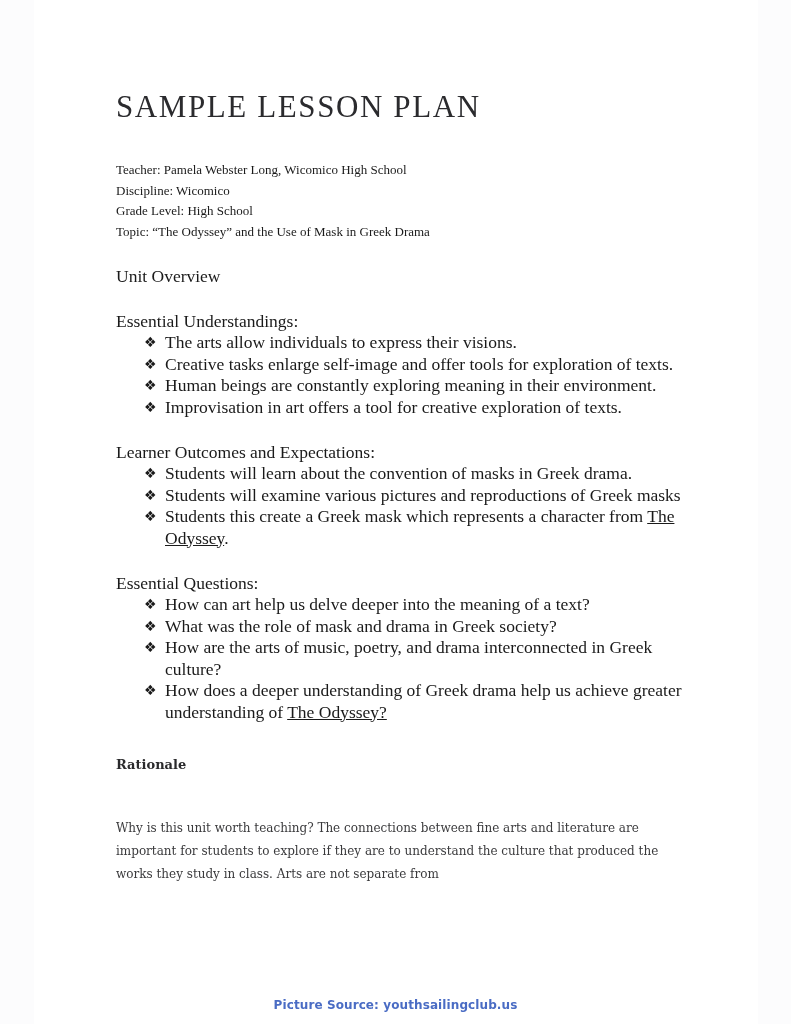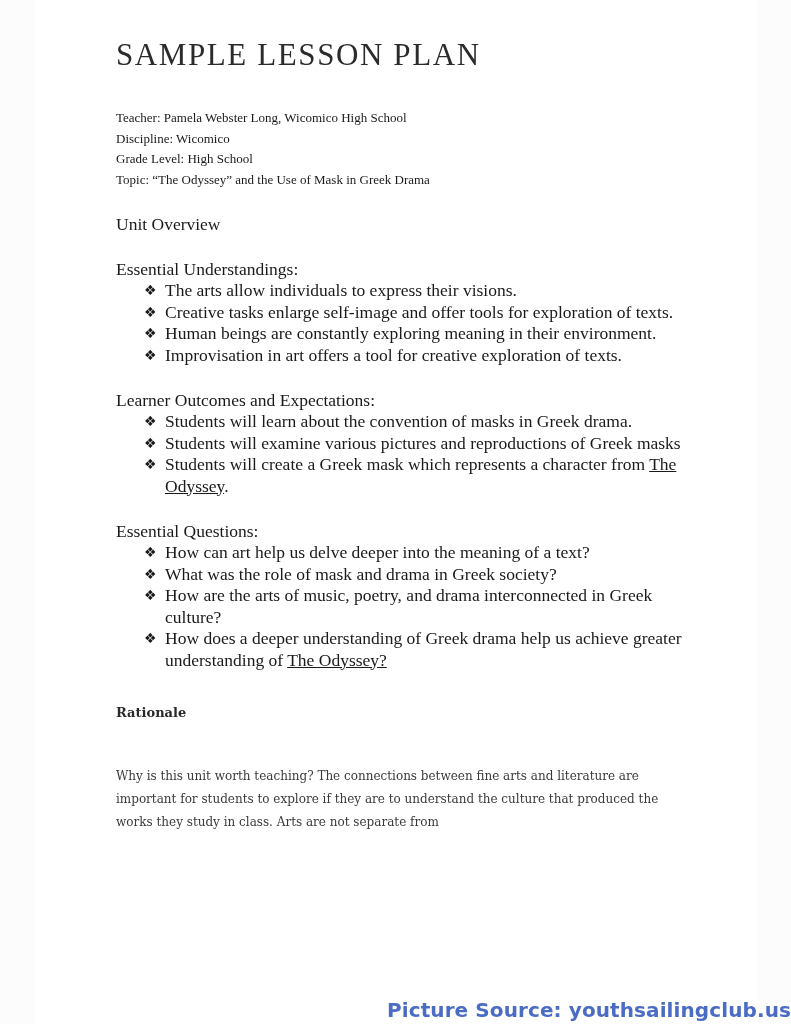--- a/index.html
+++ b/index.html
@@ -48,21 +48,21 @@
 
   .doc-title {
     font-family: "Liberation Serif", "DejaVu Serif", serif;
     font-size: 31px;
     line-height: 34px;
     letter-spacing: 1.6px;
     font-weight: 400;
     color: #2b2b2e;
     text-transform: uppercase;
     margin: 0;
-    padding-top: 38px;
+    padding-top: 90px;
     white-space: nowrap;
   }
 
   .meta-block {
     margin-top: 36px;
     font-size: 13px;
     line-height: 20.5px;
   }
   .meta-line {
     white-space: nowrap;
@@ -120,23 +120,23 @@
     margin-top: 42px;
     color: #3a3a3c;
     width: 560px;
   }
 
   .source-caption {
     position: absolute;
     left: 0;
     top: 998px;
     width: 791px;
-    text-align: right;
+    text-align: center;
     font-family: "DejaVu Sans", "Liberation Sans", sans-serif;
-    font-size: 20px;
+    font-size: 12px;
     font-weight: 700;
     color: #4a6cc4;
     letter-spacing: 0.1px;
   }
 </style>
 </head>
 <body>
 
 <div class="page-sheet">
   <div class="edge-left"></div>
@@ -180,21 +180,21 @@
       <li class="bullet-item">
         <span class="bullet-glyph">❖</span>
         <span class="bullet-text">Students will learn about the convention of masks in Greek drama.</span>
       </li>
       <li class="bullet-item">
         <span class="bullet-glyph">❖</span>
         <span class="bullet-text">Students will examine various pictures and reproductions of Greek masks</span>
       </li>
       <li class="bullet-item">
         <span class="bullet-glyph">❖</span>
-        <span class="bullet-text"><span>Students will create a Greek mask which represents a character from </span><u>The Odyssey</u><span>.</span></span>
+        <span class="bullet-text"><span>Students this create a Greek mask which represents a character from </span><u>The Odyssey</u><span>.</span></span>
       </li>
     </ul>
 
     <div class="subsection-heading">Essential Questions:</div>
     <ul class="bullet-list">
       <li class="bullet-item">
         <span class="bullet-glyph">❖</span>
         <span class="bullet-text">How can art help us delve deeper into the meaning of a text?</span>
       </li>
       <li class="bullet-item">

